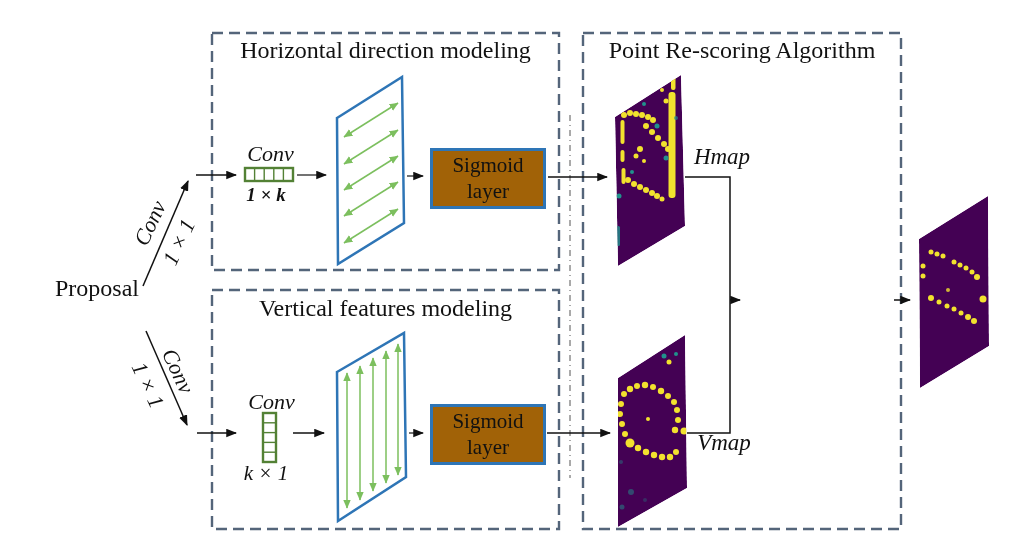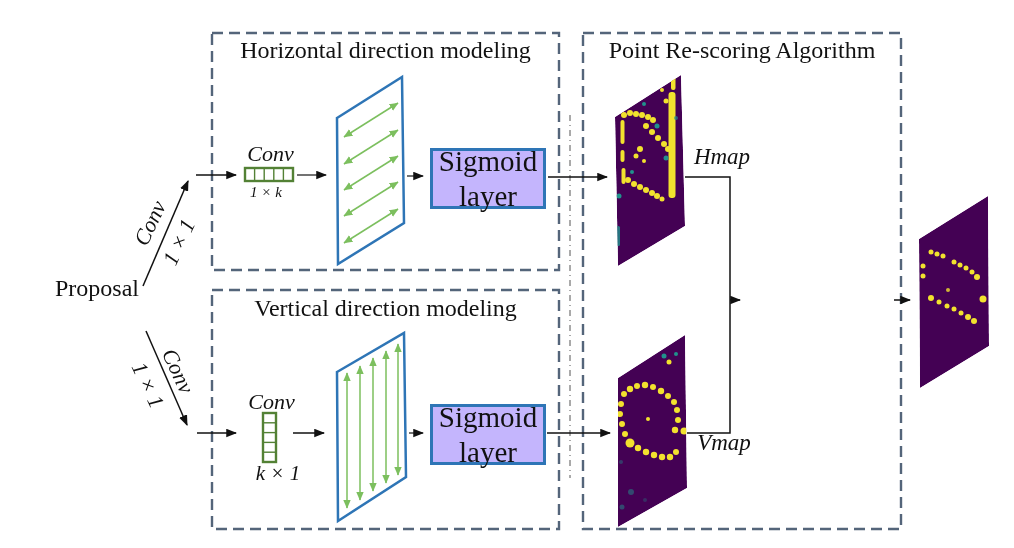--- a/index.html
+++ b/index.html
@@ -8,23 +8,23 @@
     font-family:"Liberation Serif", serif;color:#111;overflow:hidden;
   }
   .stage svg{position:absolute;left:0;top:0;}
   .lbl{position:absolute;line-height:1.15;}
   .center{text-align:center;}
   .title{font-weight:normal;font-size:24px;white-space:nowrap;}
   .body-txt{font-size:23px;}
   .ital{font-style:italic;font-size:22px;white-space:nowrap;}
   .rot{transform-origin:center center;}
   .bluebox{
-    position:absolute;border:3px solid #2e75b6;background:#c4b5fd;
+    position:absolute;border:3px solid #2e75b6;background:#a16207;
     display:flex;flex-direction:column;align-items:center;justify-content:center;
-    font-size:29px;line-height:1.2;
+    font-size:21px;line-height:1.2;
   }
 </style>
 </head>
 <body>
 
 <div class="stage">
 
   <svg width="1014" height="548" viewBox="0 0 1014 548">
     <defs>
       <marker id="ab" orient="auto" markerUnits="userSpaceOnUse" markerWidth="11" markerHeight="9" refX="8" refY="3.5" viewBox="0 0 9 7">
@@ -226,27 +226,27 @@
   <div class="lbl body-txt center" style="left:38px;top:275px;width:118px;font-size:24px;">
     <div>Proposal</div>
   </div>
 
   <div class="lbl ital rot" style="left:150px;top:223px;transform:translate(-50%,-50%) rotate(-65deg);">Conv</div>
   <div class="lbl ital rot" style="left:179px;top:242px;transform:translate(-50%,-50%) rotate(-65deg);">1 × 1</div>
   <div class="lbl ital rot" style="left:178px;top:371px;transform:translate(-50%,-50%) rotate(65deg);">Conv</div>
   <div class="lbl ital rot" style="left:148px;top:385px;transform:translate(-50%,-50%) rotate(65deg);">1 × 1</div>
 
   <div class="lbl title center" style="left:214px;top:37px;width:343px;">Horizontal direction modeling</div>
-  <div class="lbl title center" style="left:214px;top:295px;width:343px;">Vertical direction modeling</div>
+  <div class="lbl title center" style="left:214px;top:295px;width:343px;">Vertical features modeling</div>
   <div class="lbl title center" style="left:585px;top:37px;width:314px;">Point Re-scoring Algorithm</div>
 
   <div class="lbl ital center" style="left:243px;top:141px;width:55px;">Conv</div>
-  <div class="lbl ital center" style="left:234px;top:184px;width:64px;font-size:15px;">1 × k</div>
+  <div class="lbl ital center" style="left:234px;top:184px;width:64px;font-size:19px;font-weight:bold;">1 × k</div>
   <div class="lbl ital center" style="left:244px;top:389px;width:55px;">Conv</div>
-  <div class="lbl ital center" style="left:244px;top:461px;width:68px;font-size:21px;">k × 1</div>
+  <div class="lbl ital center" style="left:232px;top:461px;width:68px;font-size:21px;">k × 1</div>
 
   <div class="bluebox" style="left:430px;top:148px;width:110px;height:55px;">
     <div>Sigmoid</div>
     <div>layer</div>
   </div>
   <div class="bluebox" style="left:430px;top:404px;width:110px;height:55px;">
     <div>Sigmoid</div>
     <div>layer</div>
   </div>
 

